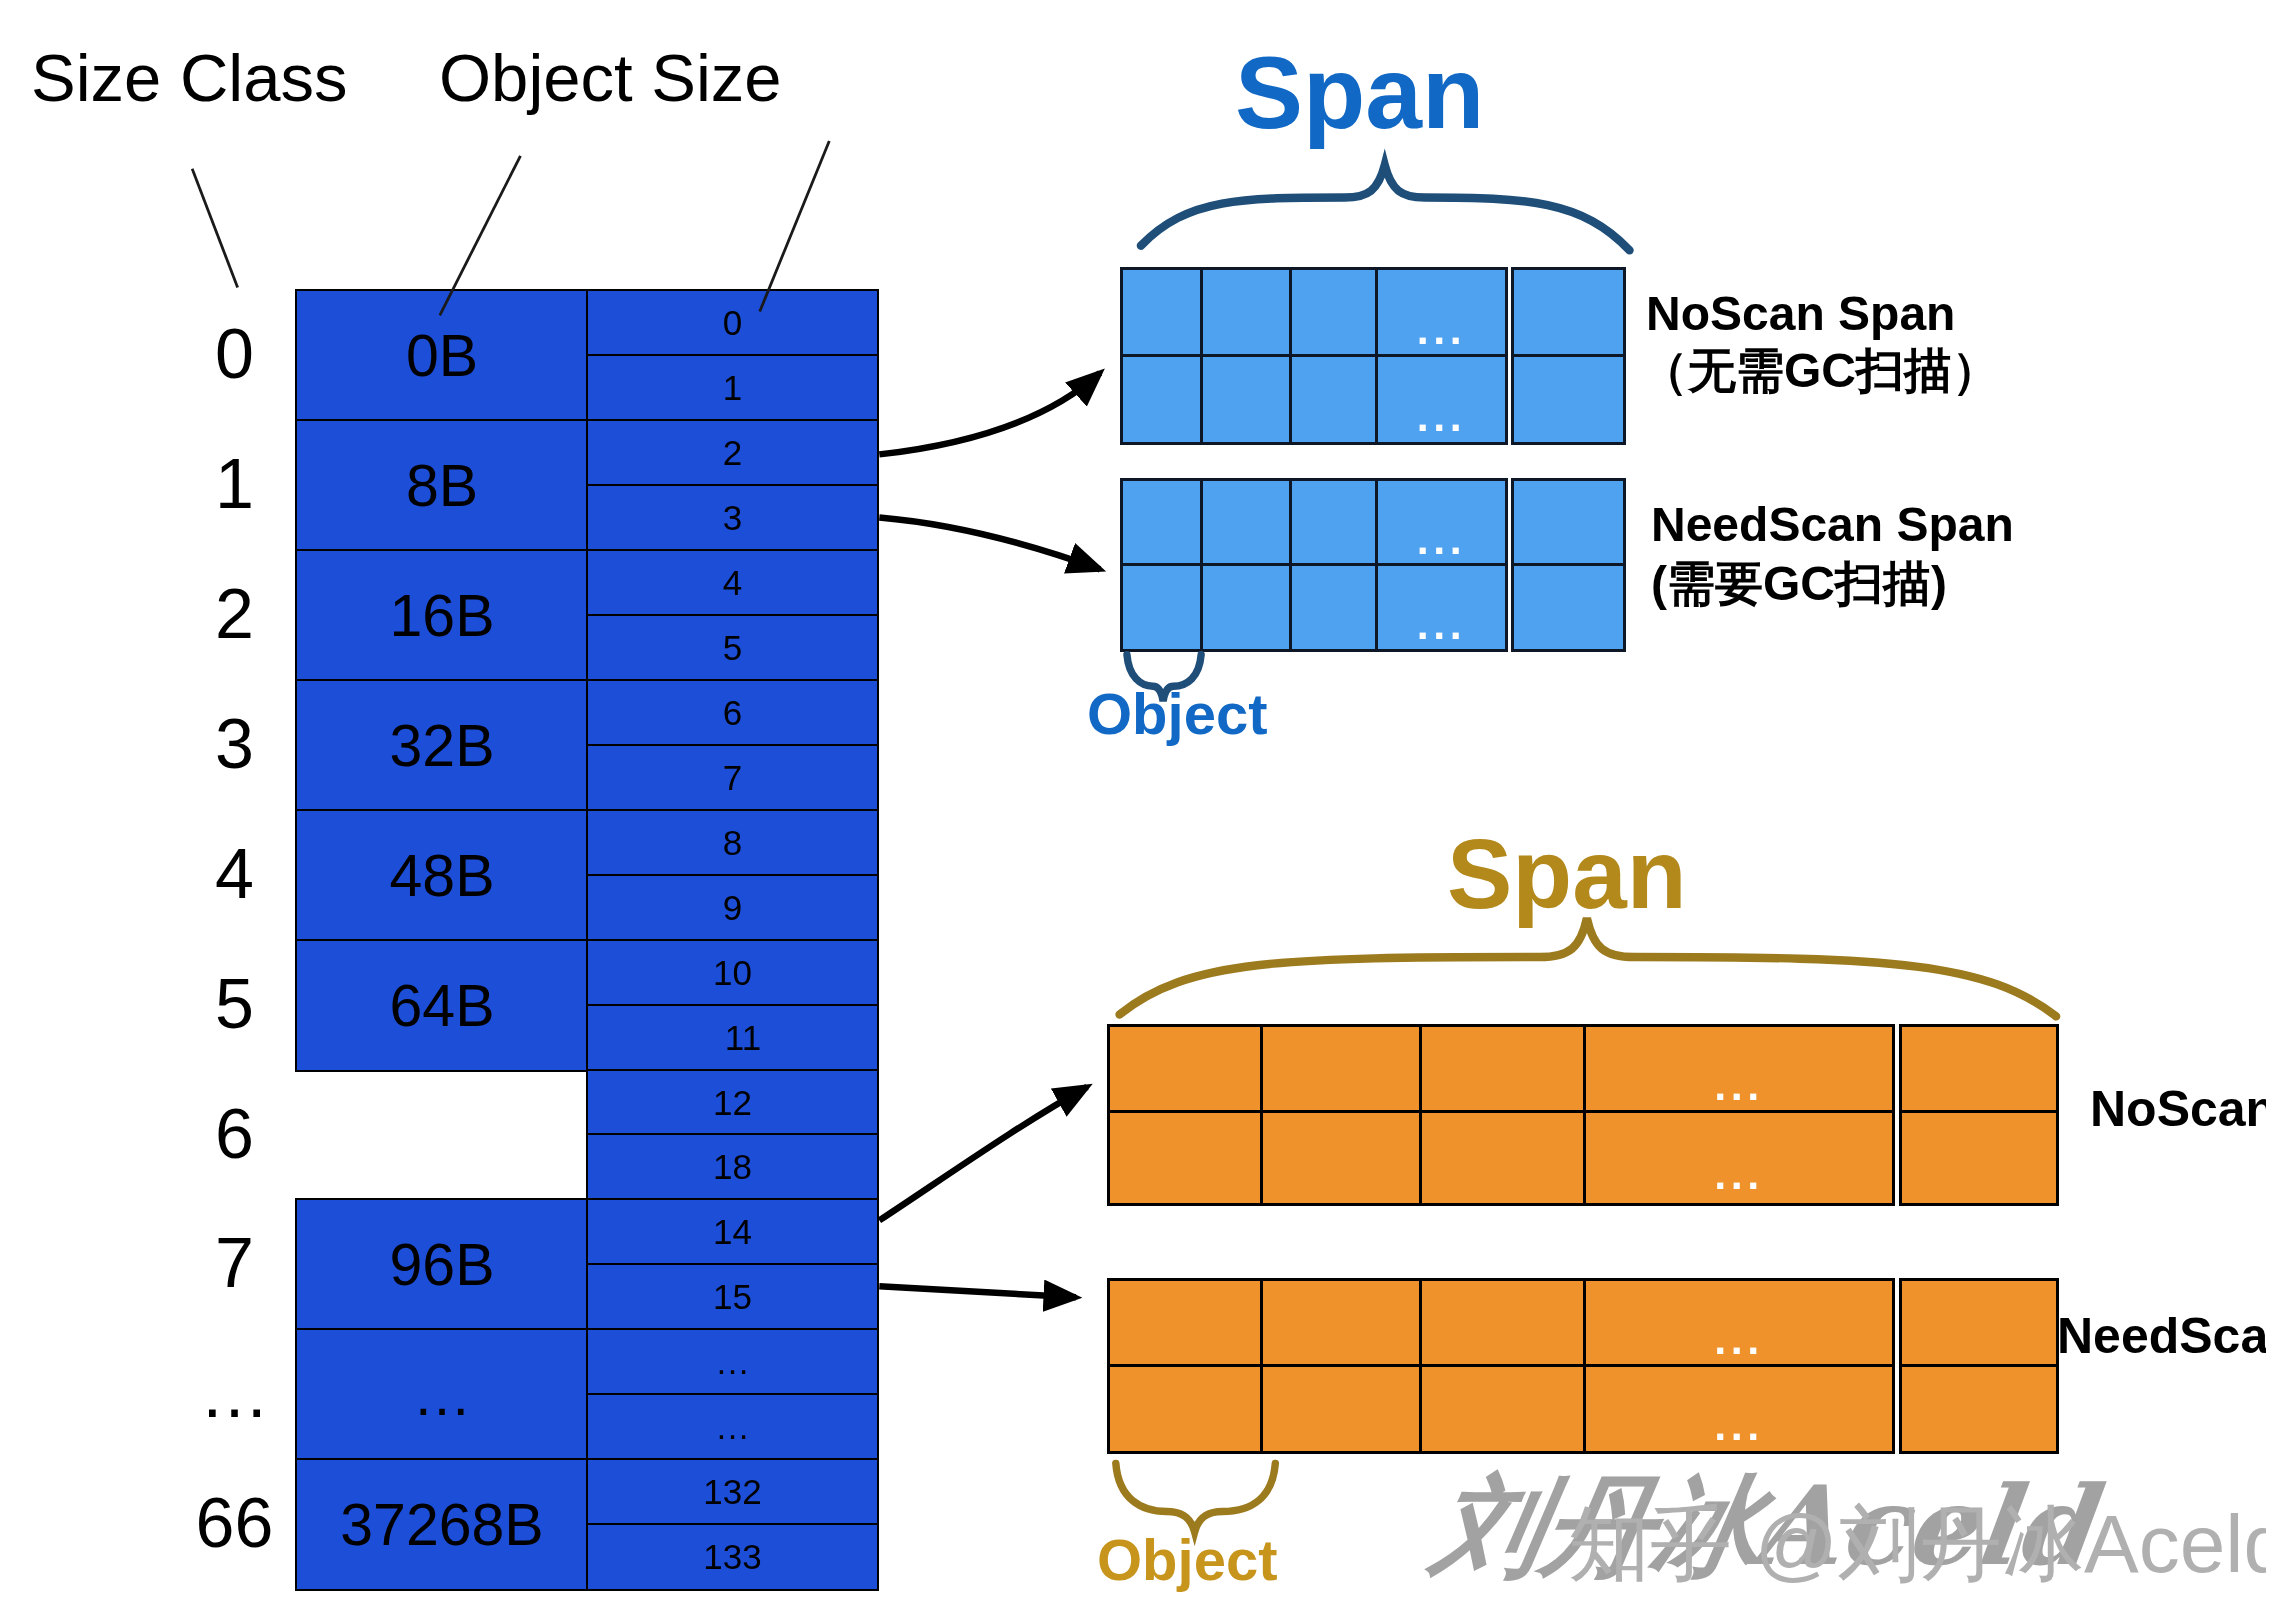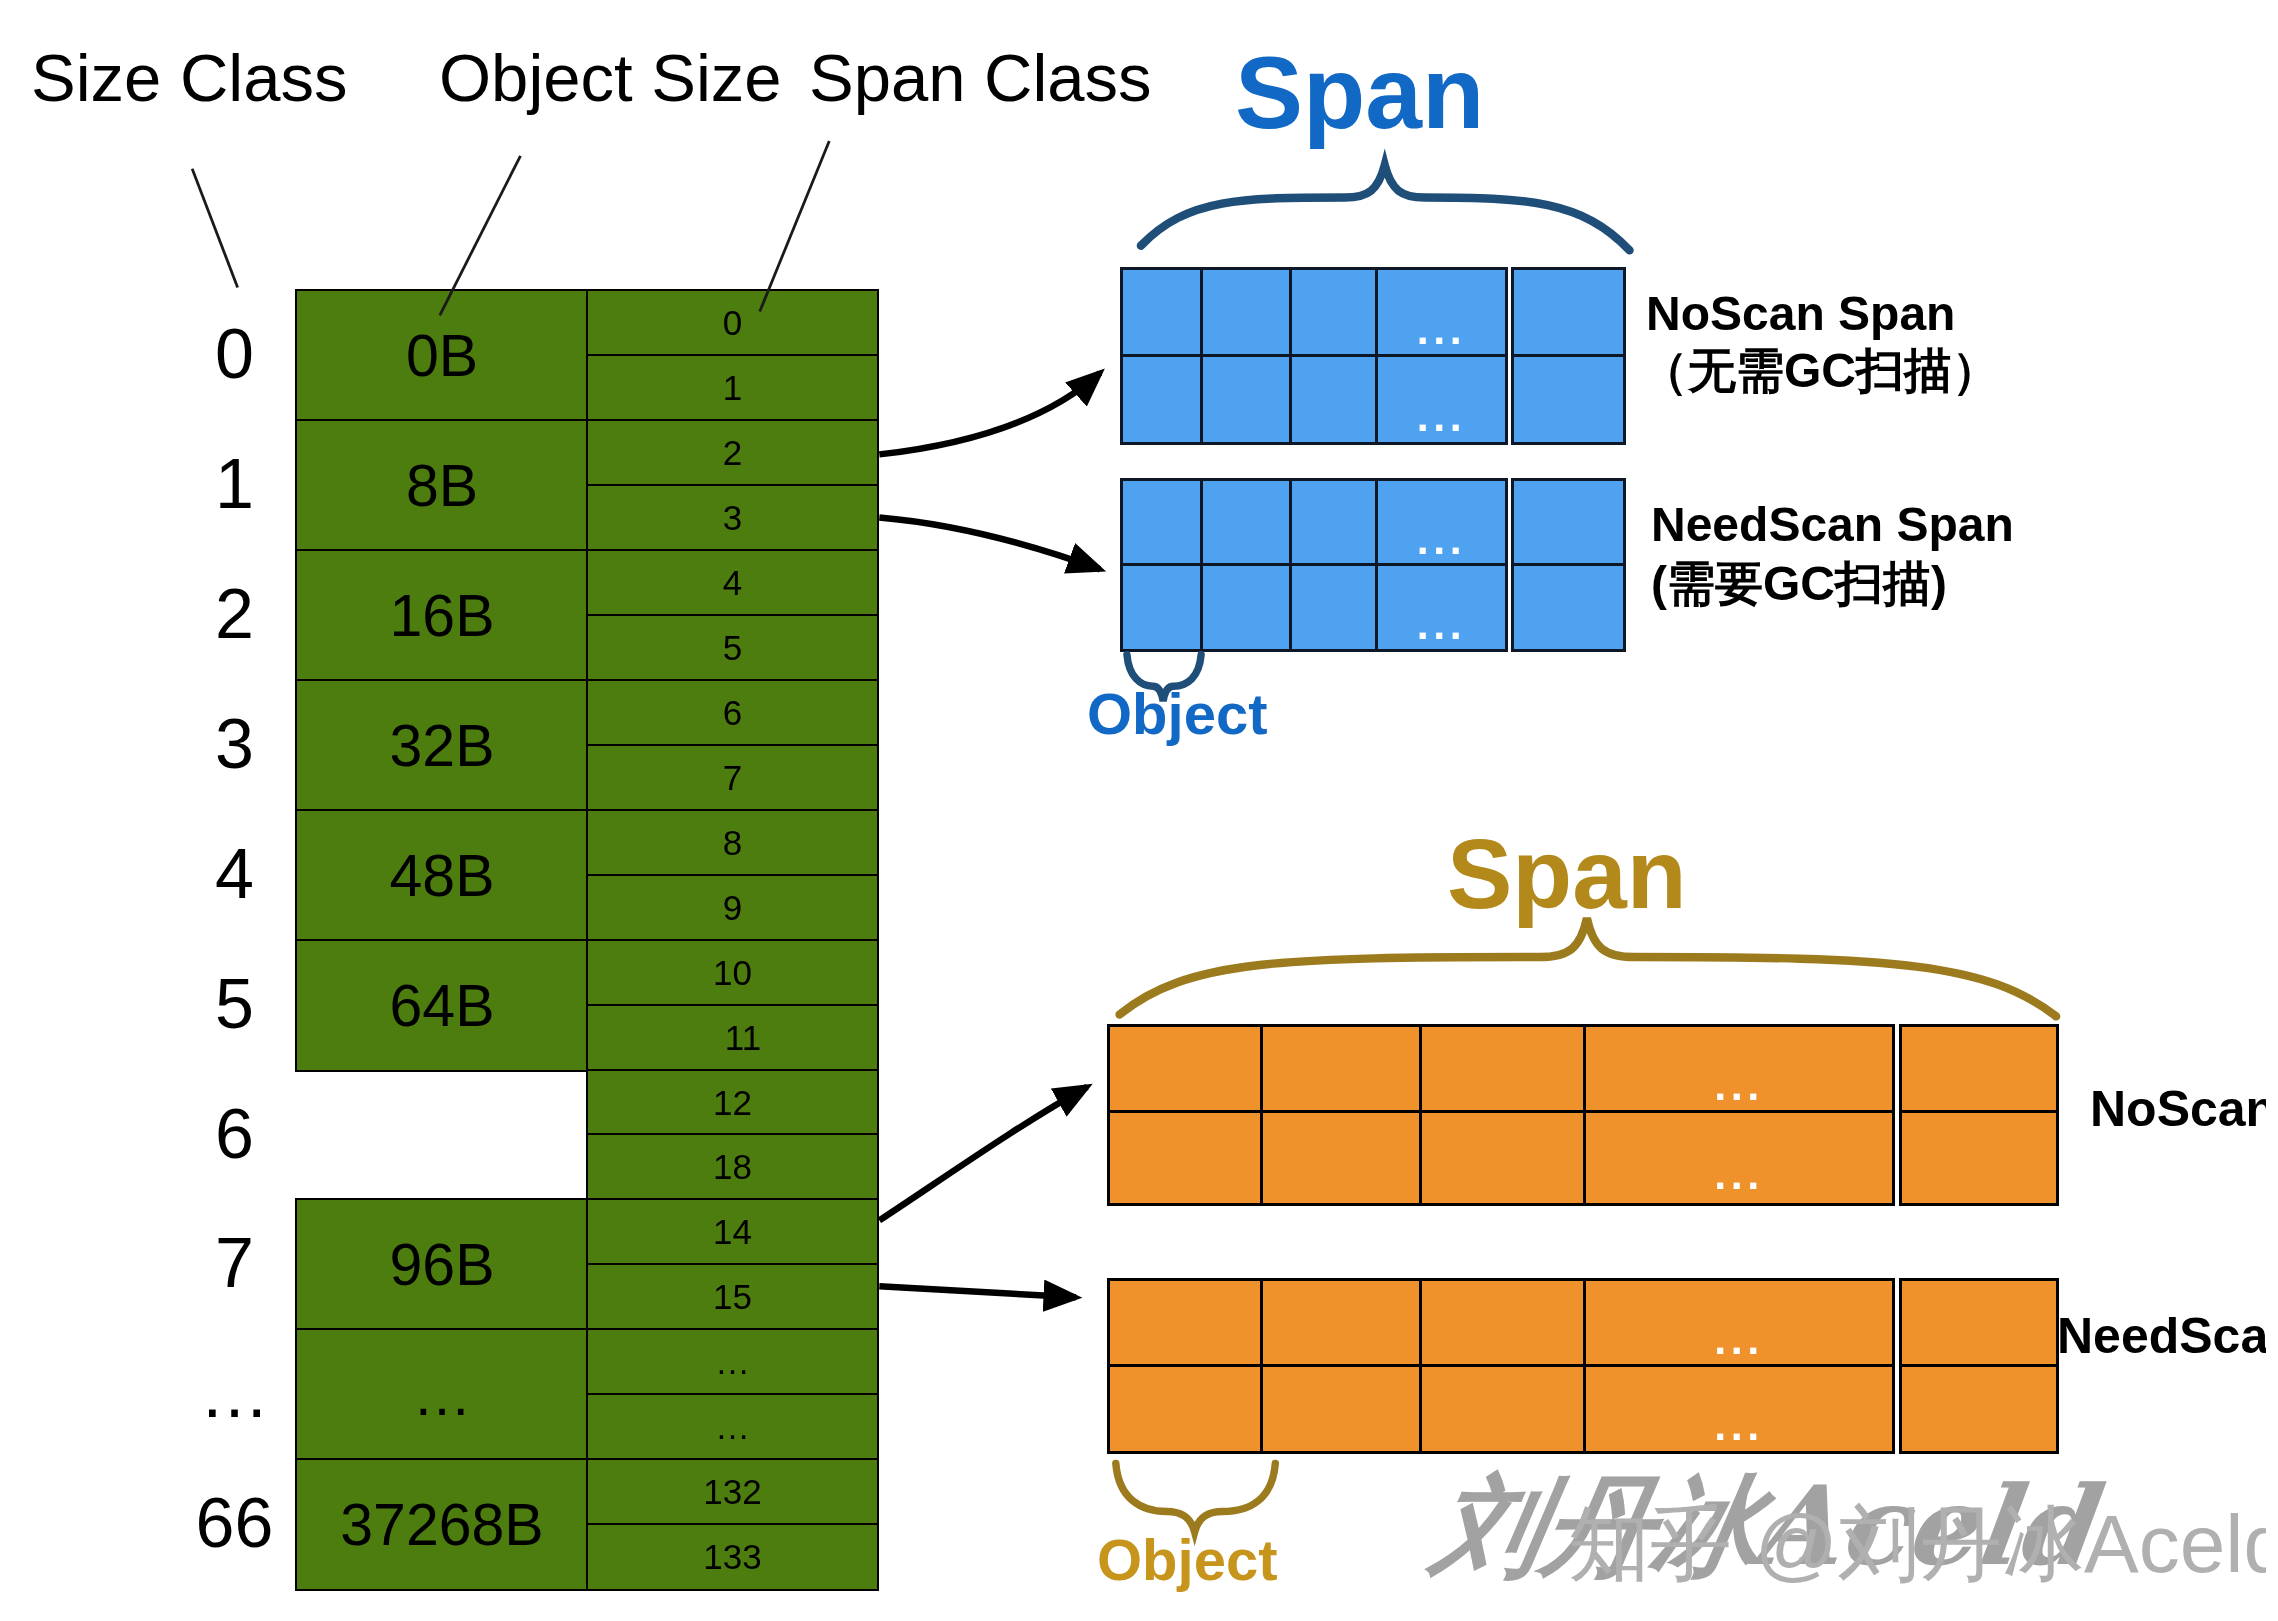--- a/index.html
+++ b/index.html
@@ -1,21 +1,21 @@
 <!DOCTYPE html>
 <html style="font-size:15px"><head>
 <meta charset="utf-8">
 <style>
   html,body{margin:0;padding:0;background:#fff;}
   #canvas{position:relative;width:2266px;height:1621px;background:#fff;overflow:hidden;
           font-family:"Liberation Sans","DejaVu Sans",sans-serif;color:#000;}
   .hdr{position:absolute;font-size:67px;font-weight:400;white-space:nowrap;}
   .sizenum{position:absolute;left:167px;width:135px;height:130px;line-height:130px;
            text-align:center;font-size:70px;}
-  .cell{position:absolute;box-sizing:border-box;border:2.8px solid #000;background:#4d7c0f;
+  .cell{position:absolute;box-sizing:border-box;border:2.8px solid #000;background:#1d4ed8;
         display:flex;align-items:center;justify-content:center;}
   .objcell{left:295px;width:294px;height:133px;font-size:59px;}
   .spancell{left:586px;width:293px;height:68px;font-size:35px;}
   .bcell{position:absolute;box-sizing:border-box;border:3.7px solid #0d1726;background:#4FA2F0;}
   .ocell{position:absolute;box-sizing:border-box;border:3.7px solid #000;background:#F0922B;}
   .dots{display:flex;align-items:center;justify-content:center;color:#fff;font-weight:bold;
         font-size:43px;letter-spacing:4.6px;padding-top:33px;box-sizing:border-box;}
   .span-title{position:absolute;font-weight:bold;font-size:102px;white-space:nowrap;}
   .blue-title{color:#1168C5;}
   .gold-title{color:#B3891B;}
@@ -29,21 +29,20 @@
   .wm-sans{left:1568px;top:1490px;font-size:82px;color:#b0b0b0;}
   svg.overlay{position:absolute;left:0;top:0;pointer-events:none;}
 </style>
 </head>
 <body>
 
 <div id="canvas">
 
   <div class="hdr" style="left:31px;top:39px;">Size Class</div>
   <div class="hdr" style="left:439px;top:39px;">Object Size</div>
-  <div class="hdr" style="left:809px;top:39px;">Span Class</div>
 
   <div class="sizenum" style="top:289px;">0</div>
   <div class="sizenum" style="top:419px;">1</div>
   <div class="sizenum" style="top:549px;">2</div>
   <div class="sizenum" style="top:679px;">3</div>
   <div class="sizenum" style="top:809px;">4</div>
   <div class="sizenum" style="top:939px;">5</div>
   <div class="sizenum" style="top:1069px;">6</div>
   <div class="sizenum" style="top:1198px;">7</div>
   <div class="sizenum" style="top:1328px;">…</div>

